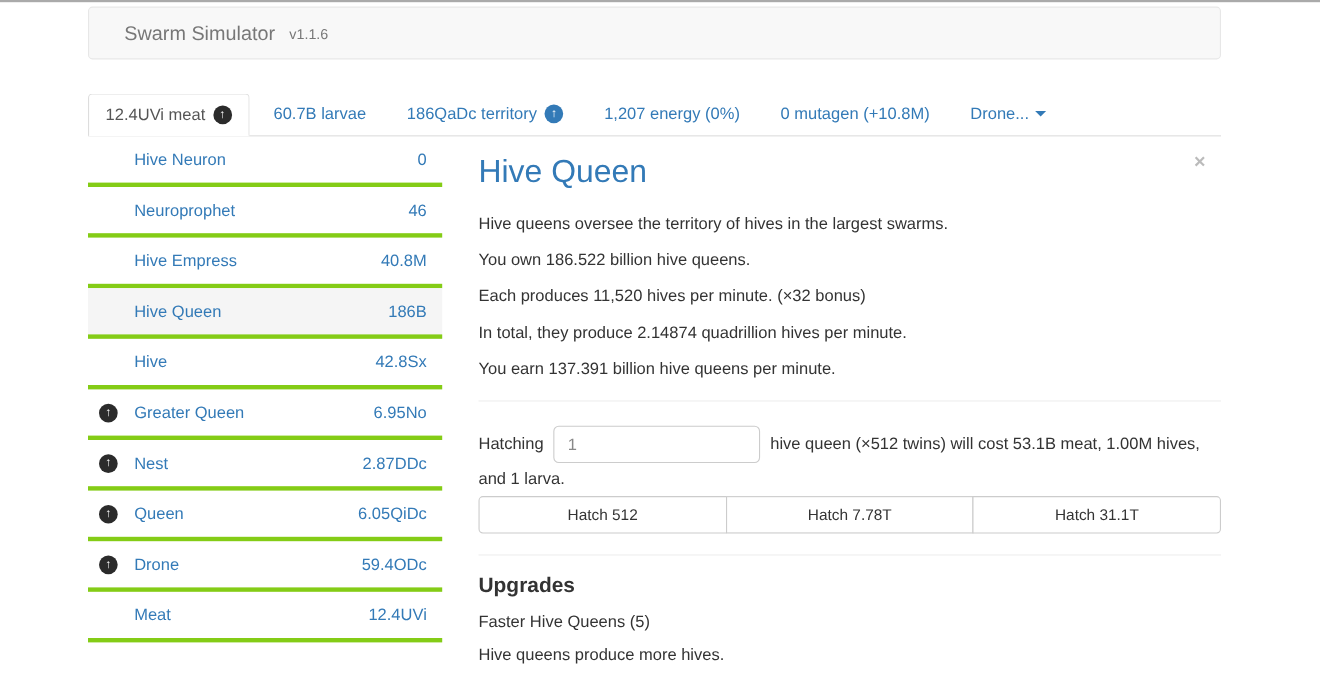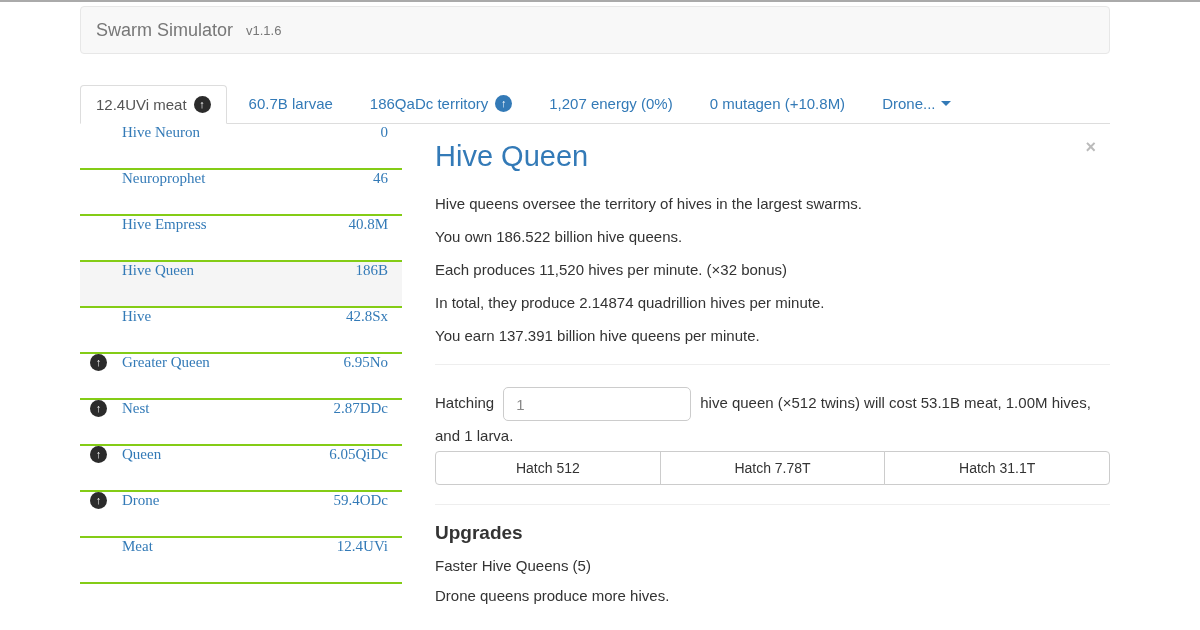--- a/index.html
+++ b/index.html
@@ -9,21 +9,21 @@
     color:#333;
     width:1200px; height:630px; overflow:hidden;
   }
   .top-line { height:2px; background:#aaa; width:100%; }
   .container { margin-left:80px; width:1030px; }
 
   
   .navbar {
     margin-top:4px; height:48px; background:#f8f8f8;
     border:1px solid #e7e7e7; border-radius:4px;
-    display:flex; align-items:center; padding-left:15px;
+    display:flex; align-items:center; padding-left:32px;
   }
   .brand { font-size:18px; color:#777; }
   .version { font-size:13px; color:#777; margin-left:13px; }
 
   
   .tabs {
     display:flex; list-style:none; margin:31px 0 0; padding:0;
     border-bottom:1px solid #ddd;
   }
   .tab { margin-bottom:-1px; margin-right:7px; }
@@ -46,23 +46,23 @@
   .caret {
     display:inline-block; width:0; height:0; margin-left:6px;
     border-left:5px solid transparent; border-right:5px solid transparent;
     border-top:5px solid #337ab7;
   }
 
   
   .content { display:flex; align-items:flex-start; }
   .side { width:322px; flex:0 0 322px; }
   .side-row {
-    display:flex; align-items:flex-start; height:46px;
-    border-bottom:2px solid #84cc16; padding:0 14px 0 10px;
-    font-size:15px; cursor:pointer;font-family:Liberation Serif, serif;
+    display:flex; align-items:center; height:46px;
+    border-bottom:4px solid #84cc16; padding:0 14px 0 10px;
+    font-size:15px; cursor:pointer;
   }
   .side-row.selected { background:#f5f5f5; }
   .icon-slot { width:32px; display:flex; align-items:center; }
   .row-label { color:#337ab7; }
   .row-value { margin-left:auto; color:#337ab7; }
 
   
   .main { flex:1; margin-left:33px; position:relative; }
   .close-x {
     position:absolute; top:14px; right:14px; color:#bbb;
@@ -234,17 +234,17 @@
       <div class="btn-group" id="hatch-buttons">
           <button class="hatch-btn">Hatch 512</button>
           <button class="hatch-btn">Hatch 7.78T</button>
           <button class="hatch-btn">Hatch 31.1T</button>
         </div>
 
       <hr>
 
       <h2 class="upgrades-h">Upgrades</h2>
       <p class="upgrade-name">Faster Hive Queens (5)</p>
-      <p class="upgrade-desc">Drone queens produce more hives.</p>
+      <p class="upgrade-desc">Hive queens produce more hives.</p>
     </div>
 
   </div>
 </div>
 
 </body></html>

